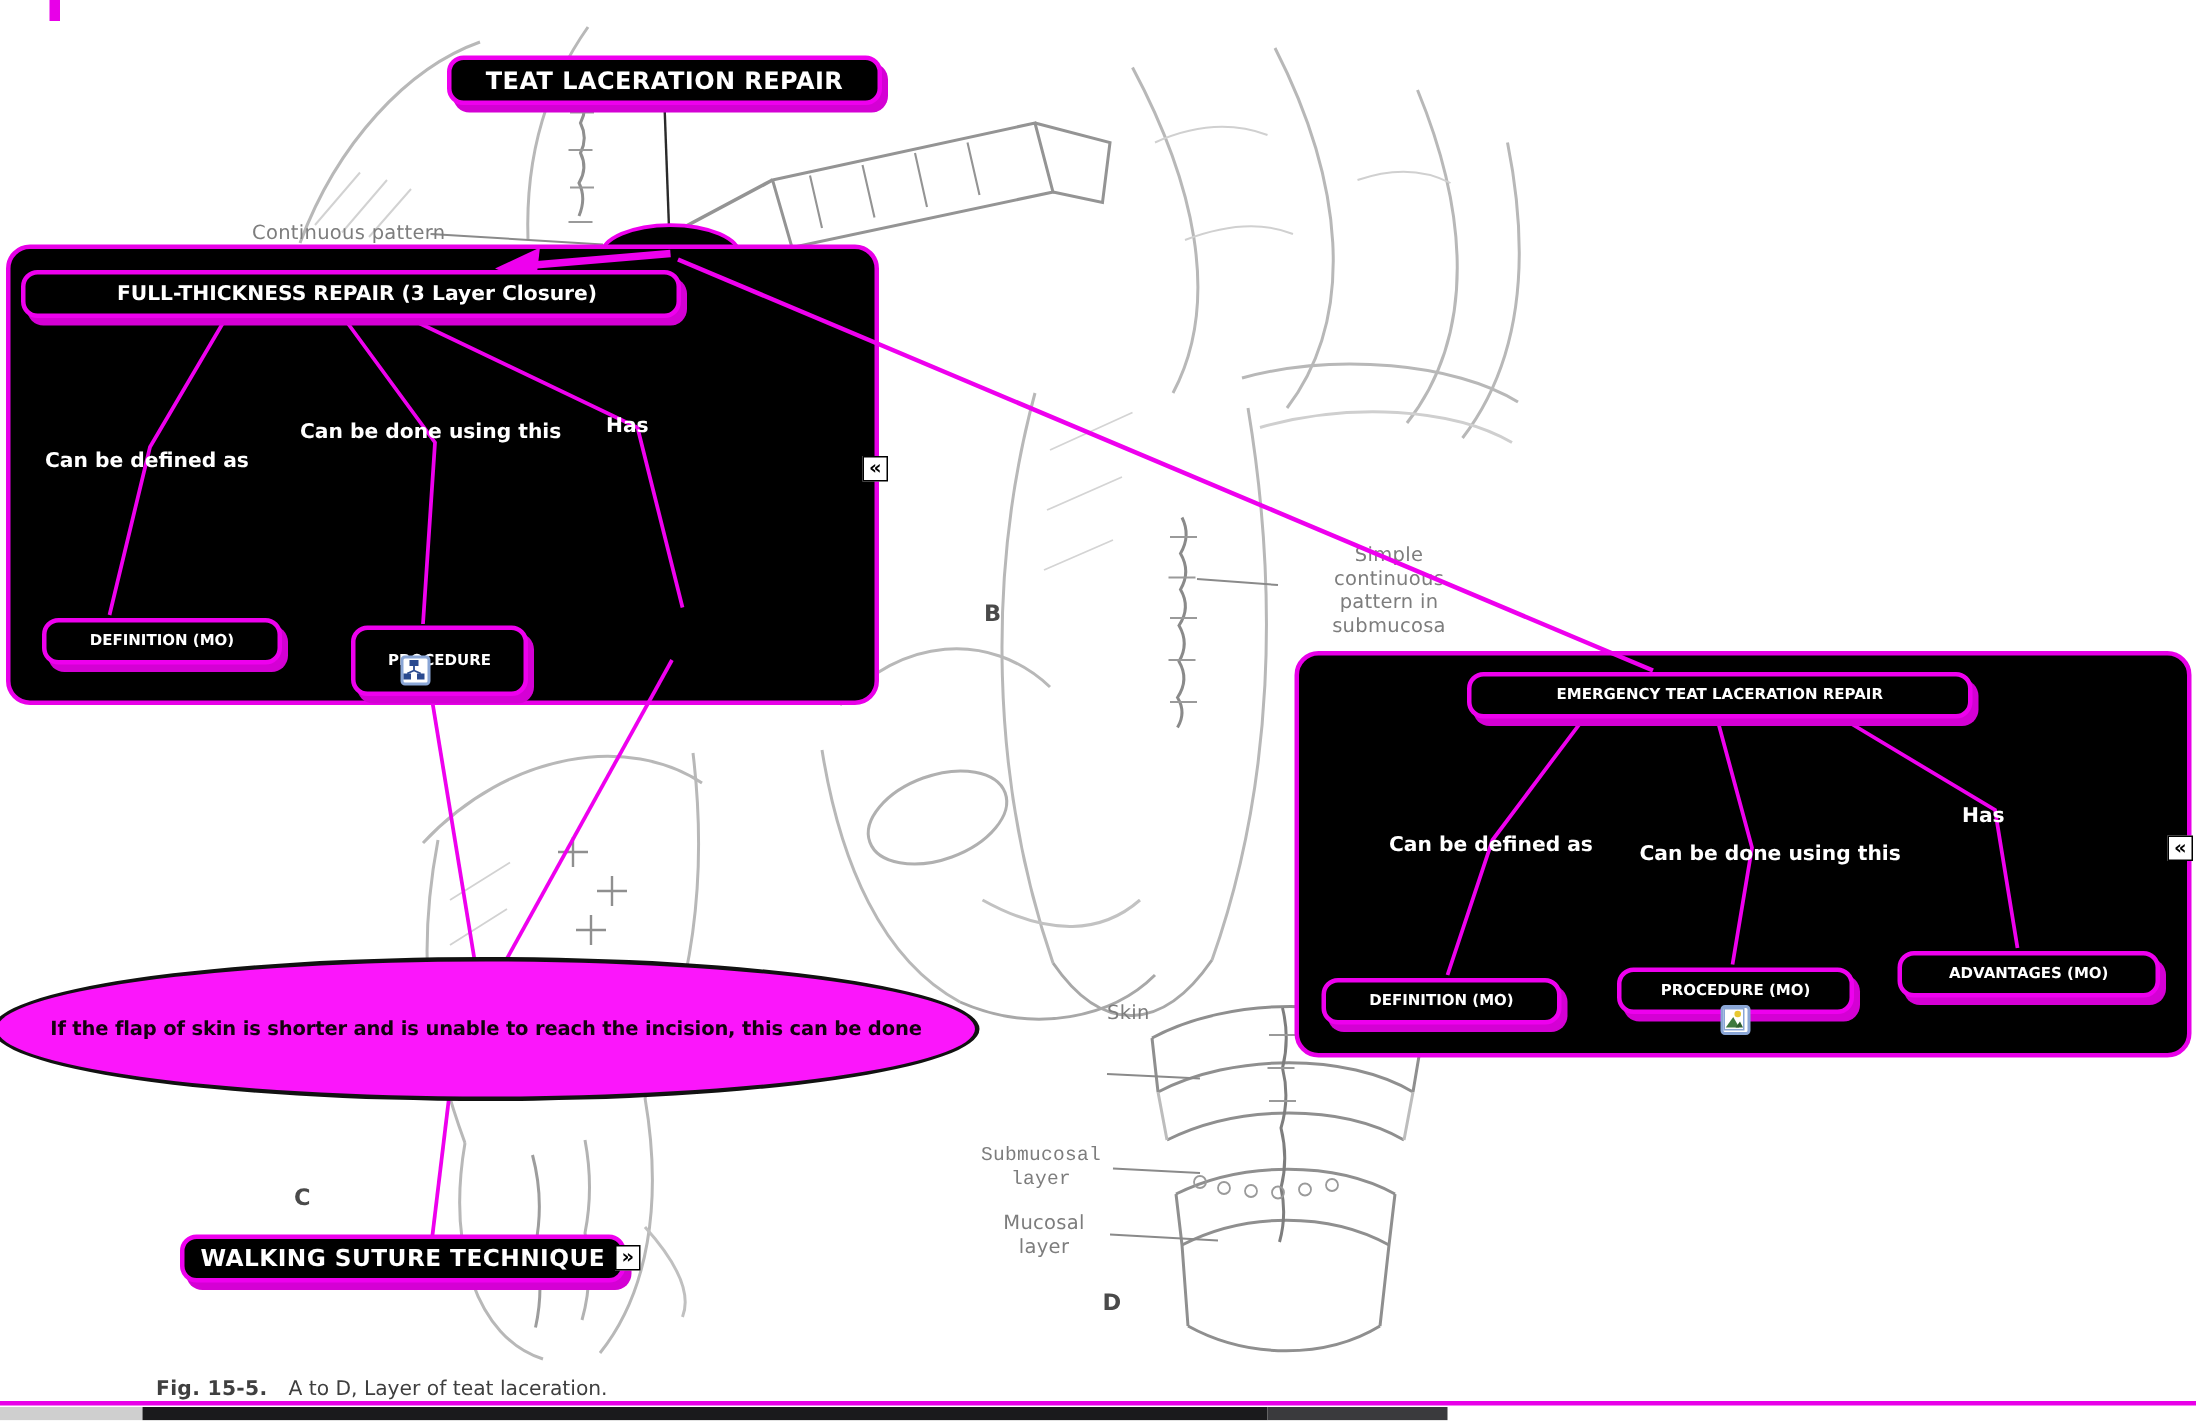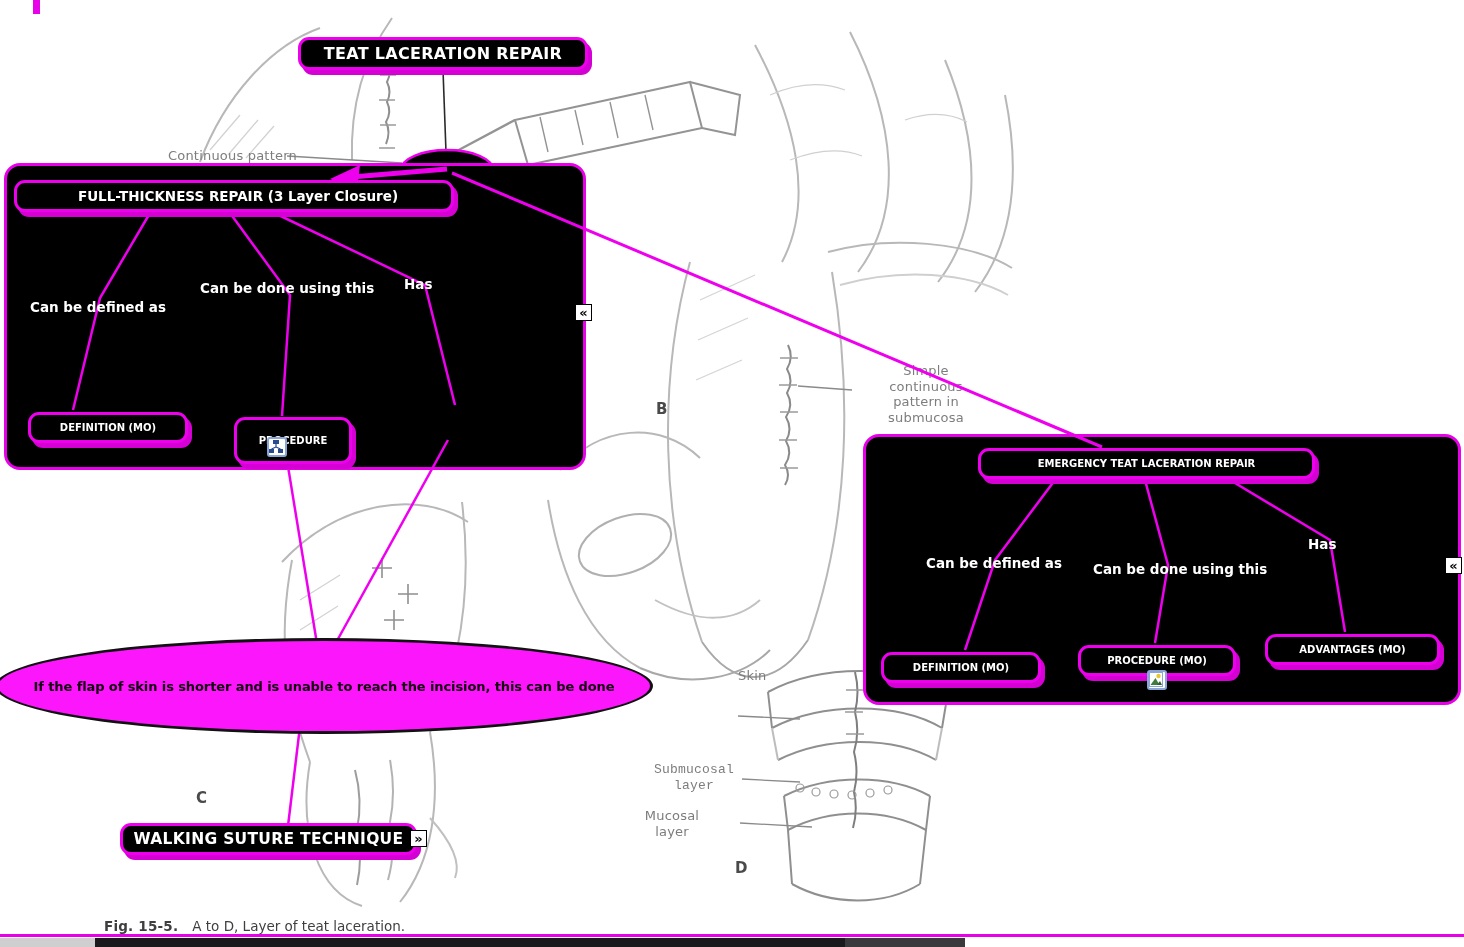--- a/index.html
+++ b/index.html
@@ -130,21 +130,21 @@
         <path d="M742,779 L800,782"></path>
         <path d="M740,823 L812,827"></path>
       </g>
     </g>
   </svg>
 
   <div class="figlbl" style="left:168px;top:148px;text-align:center;">Continuous pattern</div>
   <div class="figlbl center" style="left:878px;top:363px;width:96px;">Simple continuous pattern in submucosa</div>
   <div class="figlbl" style="left:704px;top:668px;margin-left:34px;">Skin</div>
   <div class="figlbl center" style="left:648px;top:762px;width:92px;font-family:Liberation Mono, monospace;">Submucosal layer</div>
-  <div class="figlbl center" style="left:632px;top:808px;width:80px;">Mucosal layer</div>
+  <div class="figlbl center" style="left:656px;top:808px;width:80px;">Mucosal layer</div>
   <div class="figletter" style="left:656px;top:400px;">B</div>
   <div class="figletter" style="left:196px;top:789px;">C</div>
   <div class="figletter" style="left:735px;top:859px;">D</div>
   <div class="caption" style="left:104px;top:918px;">
     <b>Fig. 15-5.</b><span>A to D, Layer of teat laceration.</span>
   </div>
 
   <svg class="lyr2" width="1464" height="947">
     <line x1="443" y1="70" x2="446" y2="152" stroke="#2a2a2a" stroke-width="1.6"></line>
     <ellipse cx="447" cy="170" rx="46" ry="20" fill="#000" stroke="#ee00ee" stroke-width="2.5"></ellipse>

